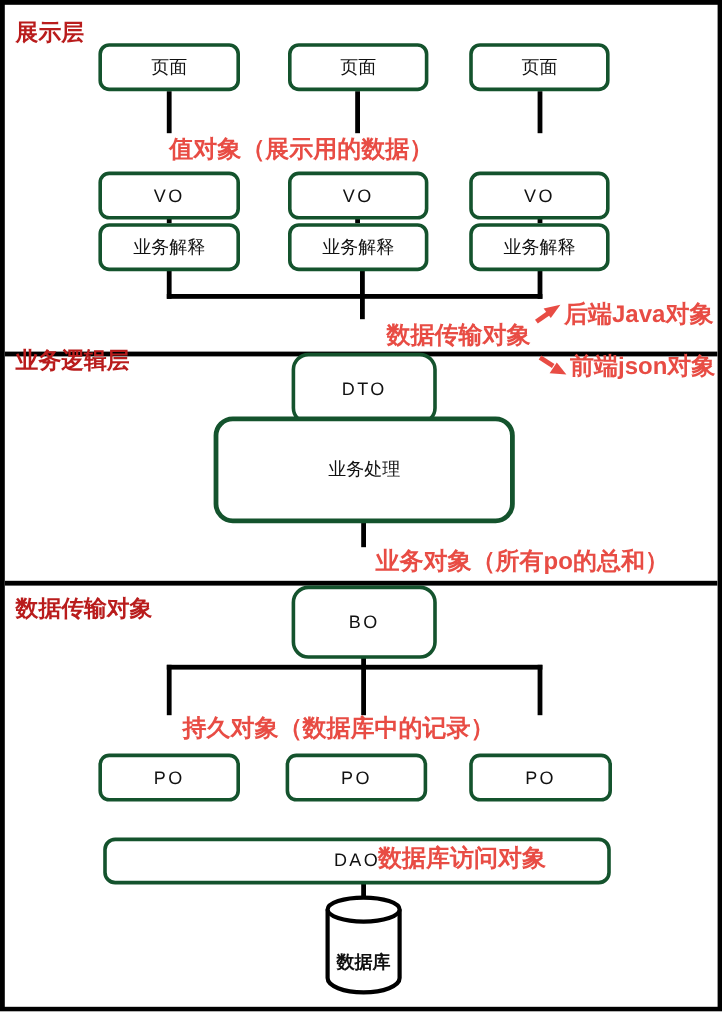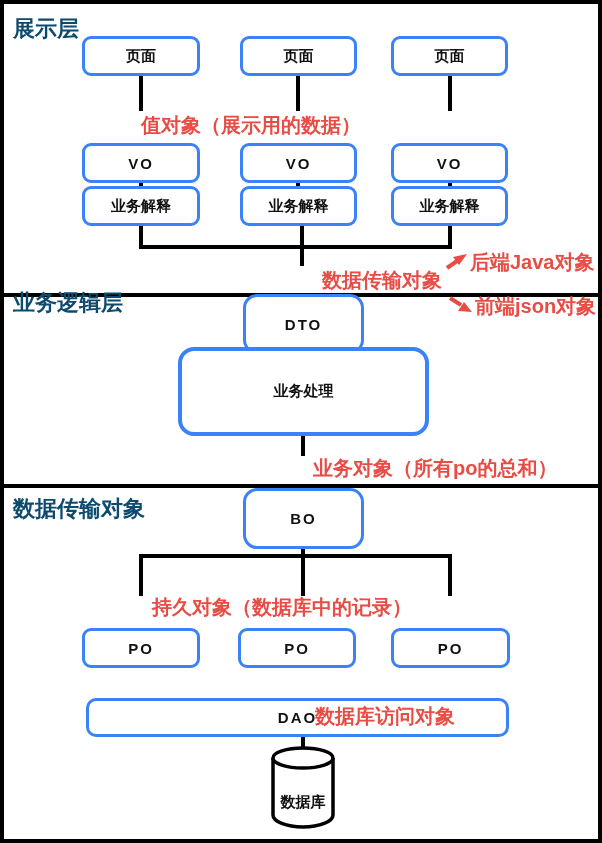--- a/index.html
+++ b/index.html
@@ -2,32 +2,32 @@
 <html><head>
 <meta charset="utf-8">
 <style>
   html,body { margin:0; padding:0; background:#fff; }
   .canvas {
     position:relative; width:602px; height:843px; background:#fff;
     border:4px solid #000; box-sizing:border-box; overflow:hidden;
     font-family:"Liberation Sans", sans-serif;
   }
   .node {
-    position:absolute; background:#fff; border:3px solid #3b82f6; border-radius:9px;
+    position:absolute; background:#fff; border:3px solid #14532d; border-radius:9px;
     display:flex; align-items:center; justify-content:center;
-    font-size:15px; font-weight:700; color:#111; z-index:2; box-sizing:border-box;
+    font-size:15px; font-weight:400; color:#111; z-index:2; box-sizing:border-box;
   }
   .node.big { border-radius:16px; border-width:4px; }
   .node.mid { border-radius:14px; }
   .code { letter-spacing:2px;margin-top:32px; }
   .vline, .hline { position:absolute; background:#000; z-index:1; }
   .vline { width:4px; }
   .hline { height:4px; }
   .divider { position:absolute; left:0; width:100%; height:4px; background:#000; z-index:0; }
-  .layer-label { position:absolute; font-size:22px; font-weight:700; color:#0c4a6e; z-index:3; }
+  .layer-label { position:absolute; font-size:19px; font-weight:700; color:#b91c1c; z-index:3; }
   .note {
     position:absolute; color:#e84c44; font-size:20px; font-weight:700;
     z-index:3; white-space:nowrap; line-height:1.2;
   }
   .arrow-icon { position:absolute; z-index:3; }
   .cyl-wrap { position:absolute; left:266px; top:741px; width:66px; height:86px; z-index:2; }
   .cyl-label { position:absolute; left:0; top:48px; width:100%; text-align:center;
     font-size:15px; font-weight:600; color:#111; }
 </style>
 </head>

